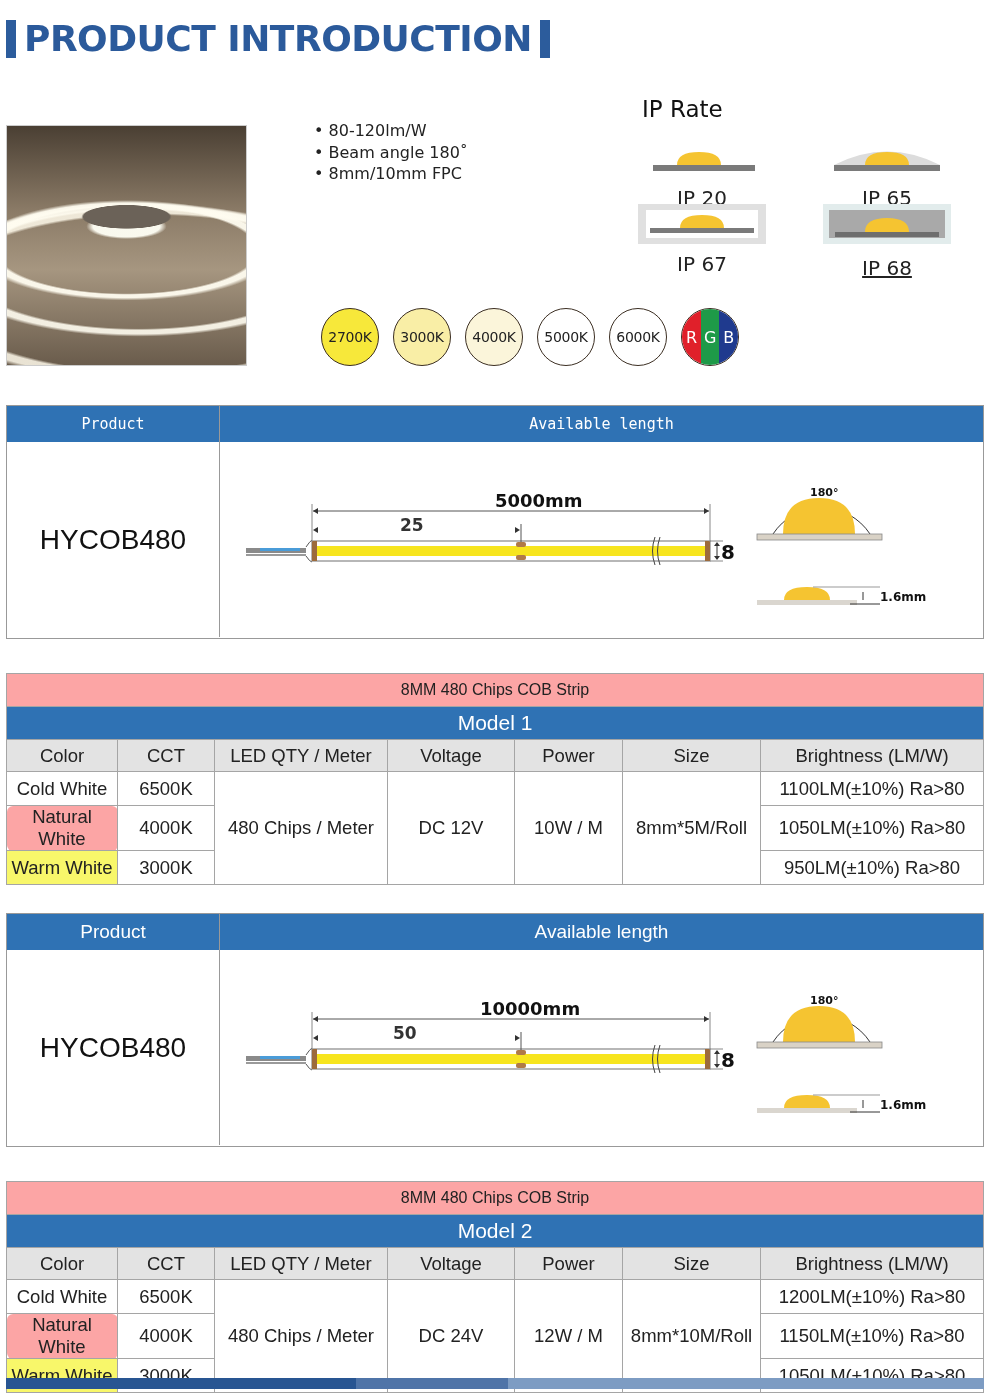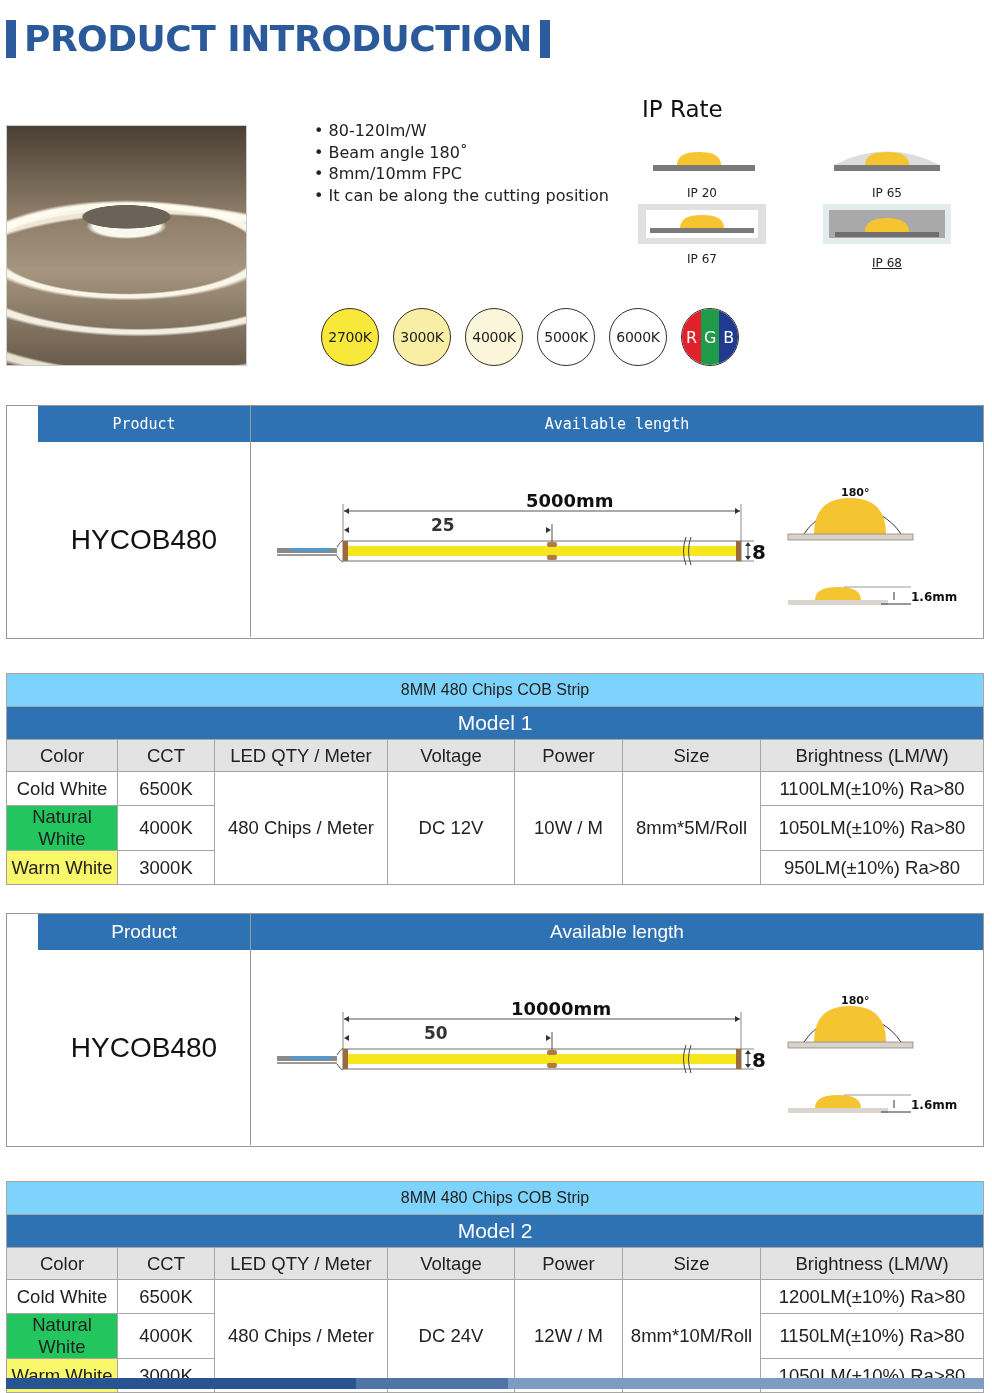--- a/index.html
+++ b/index.html
@@ -22,68 +22,67 @@
       linear-gradient(180deg, #4a3f33 0%, #8a7a66 35%, #a69680 60%, #6a5c4c 100%);
   }
 
   
   .features { left: 314px; top: 120px; list-style: none; font-family: "DejaVu Sans", sans-serif; font-size: 16px; color: #222; line-height: 21.6px; }
   .features li::before { content: "• "; }
 
   
   .ip-title { left: 642px; top: 96px; font-family: "DejaVu Sans", sans-serif; font-size: 23px; color: #111; }
   .ip-item { width: 130px; text-align: center; }
-  .ip-label { font-family: "DejaVu Sans", sans-serif; font-size: 12px; color: #222; margin-top: 2px; }
+  .ip-label { font-family: "DejaVu Sans", sans-serif; font-size: 20px; color: #222; margin-top: 2px; }
   .ip-icon { position: relative; height: 40px; margin: 0 auto; }
 
   
   .cct-row { left: 321px; top: 308px; display: flex; gap: 14px; }
   .cct { width: 58px; height: 58px; border-radius: 50%; border: 1.5px solid #3b2e22; display: flex; align-items: center; justify-content: center; font-family: "DejaVu Sans", sans-serif; font-size: 14px; color: #222; letter-spacing: -0.3px; }
   .rgb { overflow: hidden; display: flex; padding: 0; }
   .rgb span { flex: 1; height: 100%; display: flex; align-items: center; justify-content: center; color: #fff; font-size: 16px; }
 
   
-  .ptable { left: 6px; width: 978px; border: 1.5px solid #999; padding-left: 31px; }
+  .ptable { left: 6px; width: 978px; border: 1.5px solid #999; }
   .ptable .phead { display: flex; height: 36px; background: #2f72b4; color: #fff; font-size: 17px; }
   .ptable .phead div { display: flex; align-items: center; justify-content: center; }
   .ptable .pbody { display: flex; background: #fff; }
   .pcol1 { width: 213px; border-right: 1.5px solid #999; }
   .pcol2 { flex: 1; position: relative; }
   .pbody .pcol1 { display: flex; align-items: center; justify-content: center; font-size: 28px; color: #111; }
   .mono-head { font-family: "DejaVu Sans Mono", "Liberation Mono", monospace; font-size: 15px !important; font-weight: normal; }
 
   
   .spec { left: 6px; width: 978px; border-collapse: collapse; font-family: "Liberation Sans", sans-serif; }
   .spec td { border: 1.5px solid #a5a5a5; text-align: center; font-size: 18.5px; color: #222; padding: 0; }
-  .spec .r-sub td { background: #7dd3fc; height: 33px; font-size: 16px; }
+  .spec .r-sub td { background: #fca5a5; height: 33px; font-size: 16px; }
   .spec .r-model td { background: #2f72b4; color: #fff; height: 33px; font-size: 21px; }
   .spec .r-head td { background: #e3e3e3; height: 32px; }
   .spec .r-data td { height: 34px; }
-  .spec .c-natural { background: #22c55e; }
+  .spec .c-natural { background: #fca5a5; border-radius: 6px; }
   .spec .c-warm { background: #f8f76a; }
 
   .bottom-bar { left: 6px; top: 1378px; width: 978px; height: 11px; display: flex; }
   .bottom-bar div { height: 100%; }
 </style>
 </head>
 <body>
 
 <div class="abs title-wrap">
   <div class="title-bar"></div>
   <div class="title-text">PRODUCT INTRODUCTION</div>
   <div class="title-bar"></div>
 </div>
 
 <div class="abs photo"></div>
 
 <ul class="abs features">
   <li>80-120lm/W</li>
   <li>Beam angle 180˚</li>
   <li>8mm/10mm FPC</li>
-  <li>It can be along the cutting position</li>
 </ul>
 
 <div class="abs ip-title">IP Rate</div>
 
 <div class="abs ip-item" style="left:637px; top:140px;">
   <svg class="ip-icon" width="110" height="28" viewBox="0 0 110 28">
     <path d="M 30 19 Q 30 6 52 6 Q 74 6 74 19 Z" fill="#f5c431"></path>
     <rect x="6" y="19" width="102" height="6" fill="#7a7a7a"></rect>
   </svg>
   <div class="ip-label">IP 20</div>

